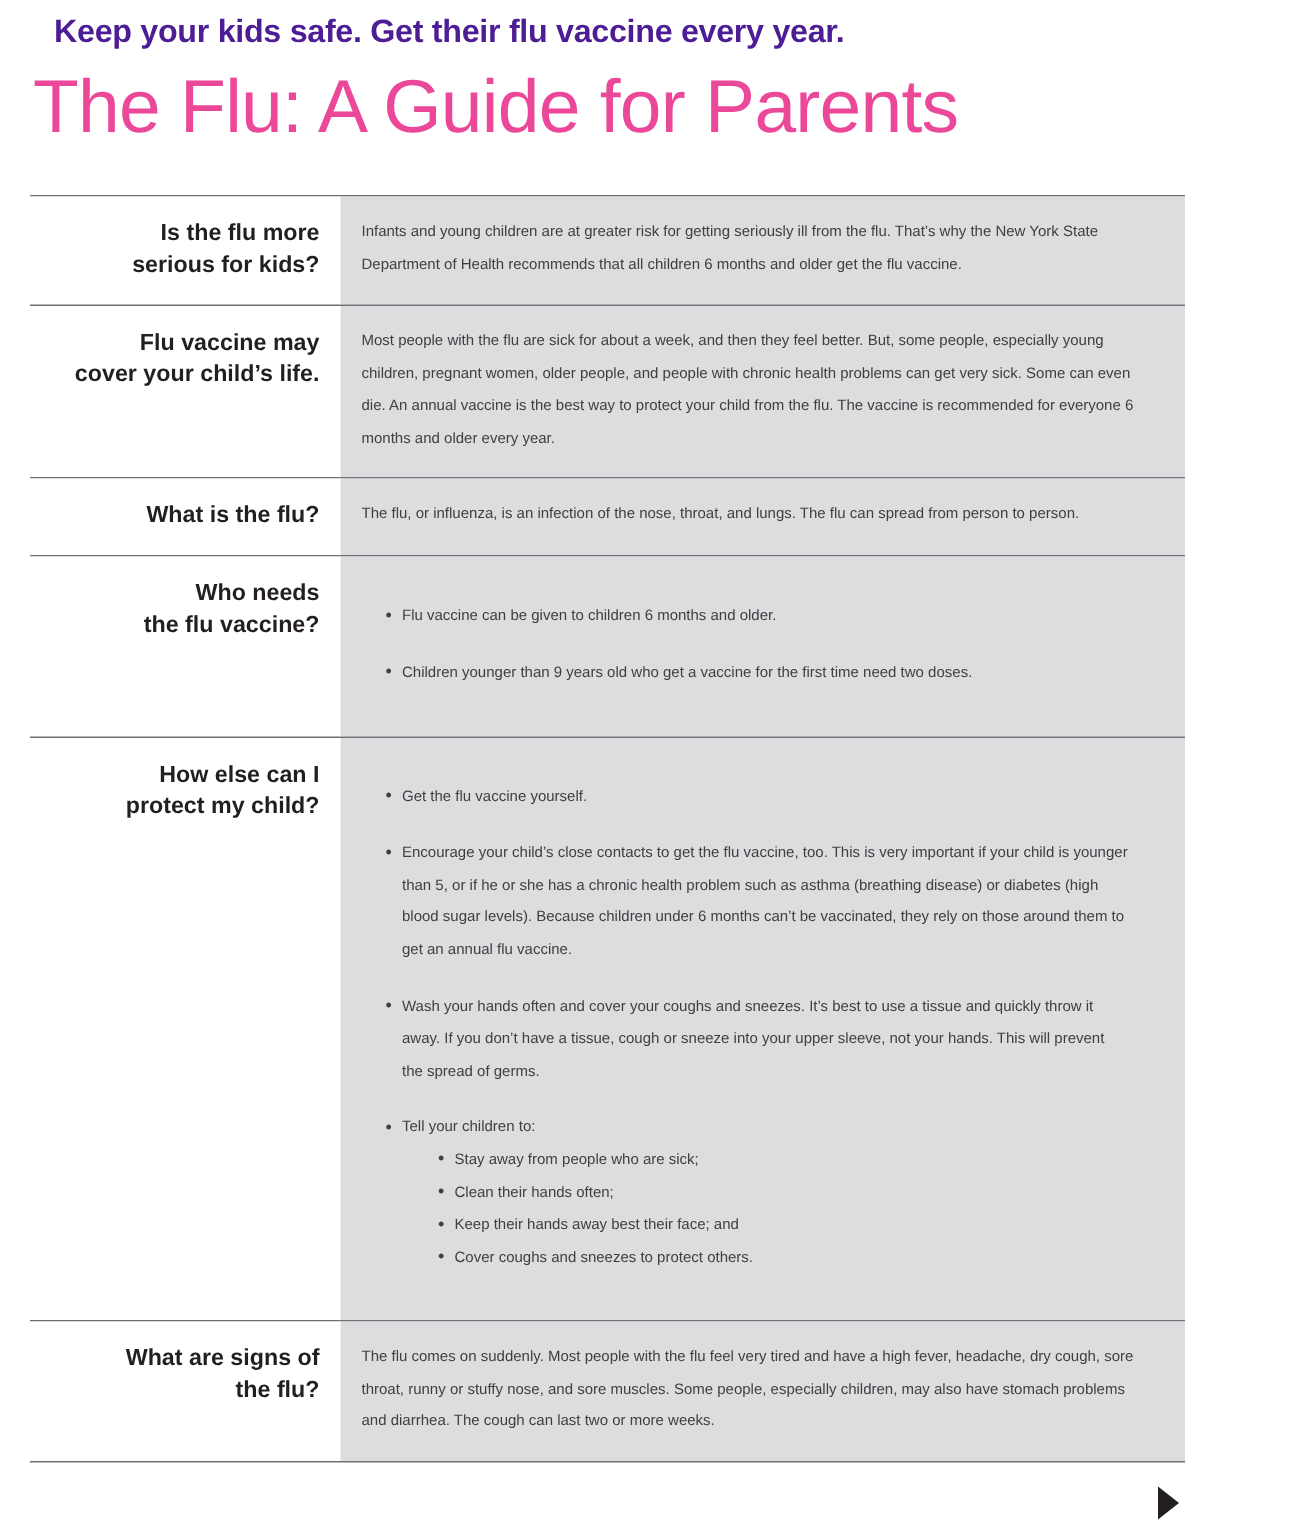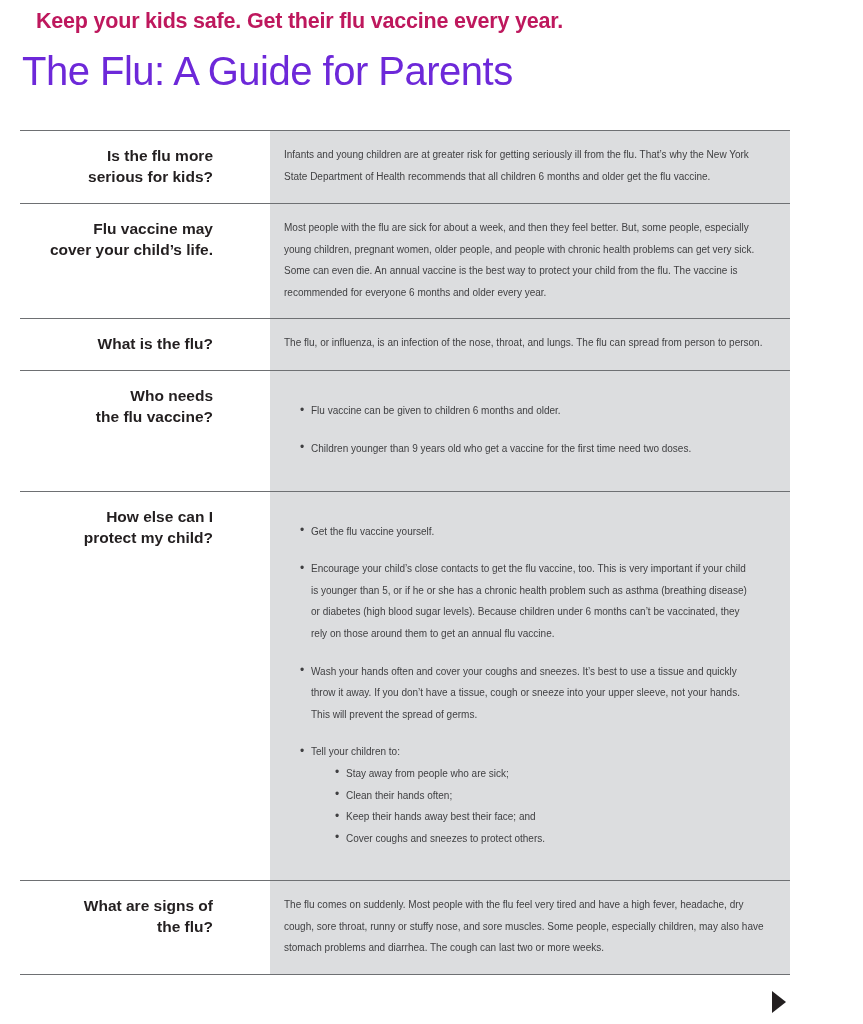--- a/index.html
+++ b/index.html
@@ -17,49 +17,48 @@
   }
 
   
   .header {
     padding: 6px 0 0 0;
   }
   .subtitle {
     font-size: 21.5px;
     font-weight: bold;
     letter-spacing: -0.2px;
-    color: #be185d;
+    color: #4c1d95;
     margin: 0 0 0 36px;
     line-height: 30px;
     white-space: nowrap;
   }
   .main-title {
-    font-size: 40px;
+    font-size: 50px;
     font-weight: 300;
-    color: #6d28d9;
+    color: #ec4899;
     margin: 4px 0 0 22px;
     line-height: 62px;
     letter-spacing: -0.5px;
     white-space: nowrap;
   }
 
   
   .faq-table {
     position: absolute;
     left: 20px;
     top: 130px;
     width: 770px;
     border-collapse: collapse;
   }
   .faq-row {
     display: flex;
     align-items: stretch;
     border-top: 1.3px solid #6e7073;
     position: relative;
-    gap: 43px;
   }
   .faq-row:last-child {
     border-bottom: 1.3px solid #6e7073;
   }
   .q-cell {
     width: 207px;
     min-width: 207px;
     background: #ffffff;
     text-align: right;
     font-size: 15.5px;

